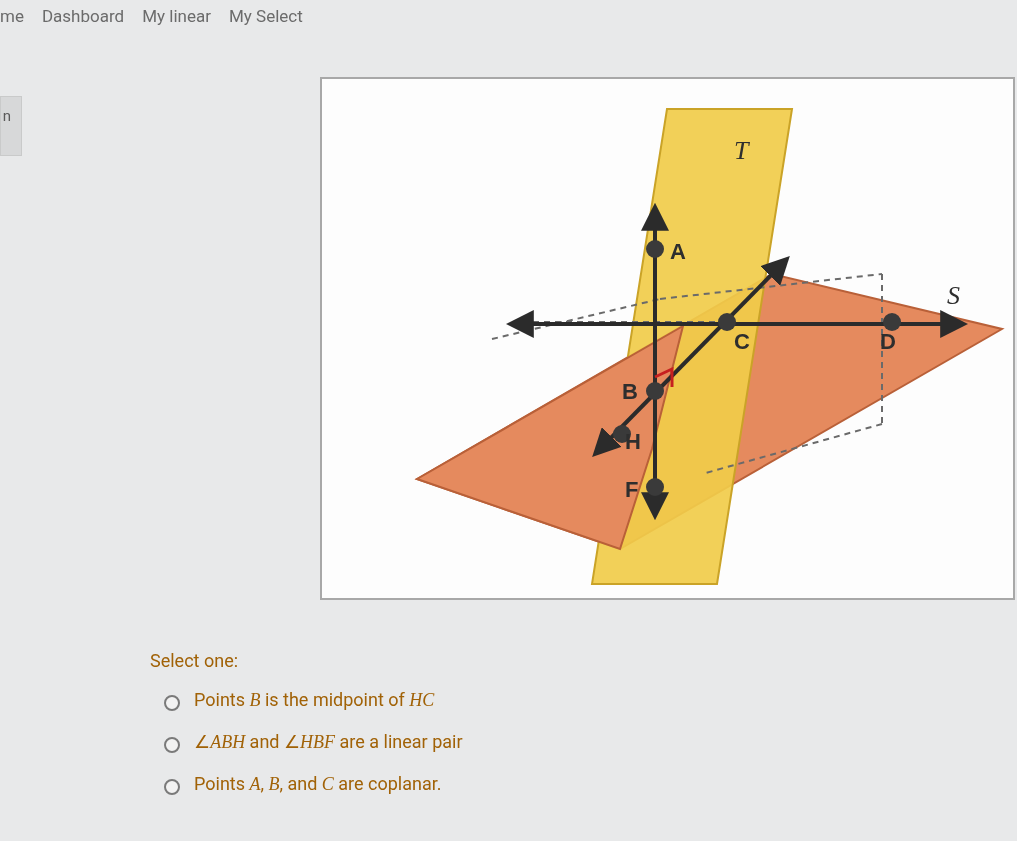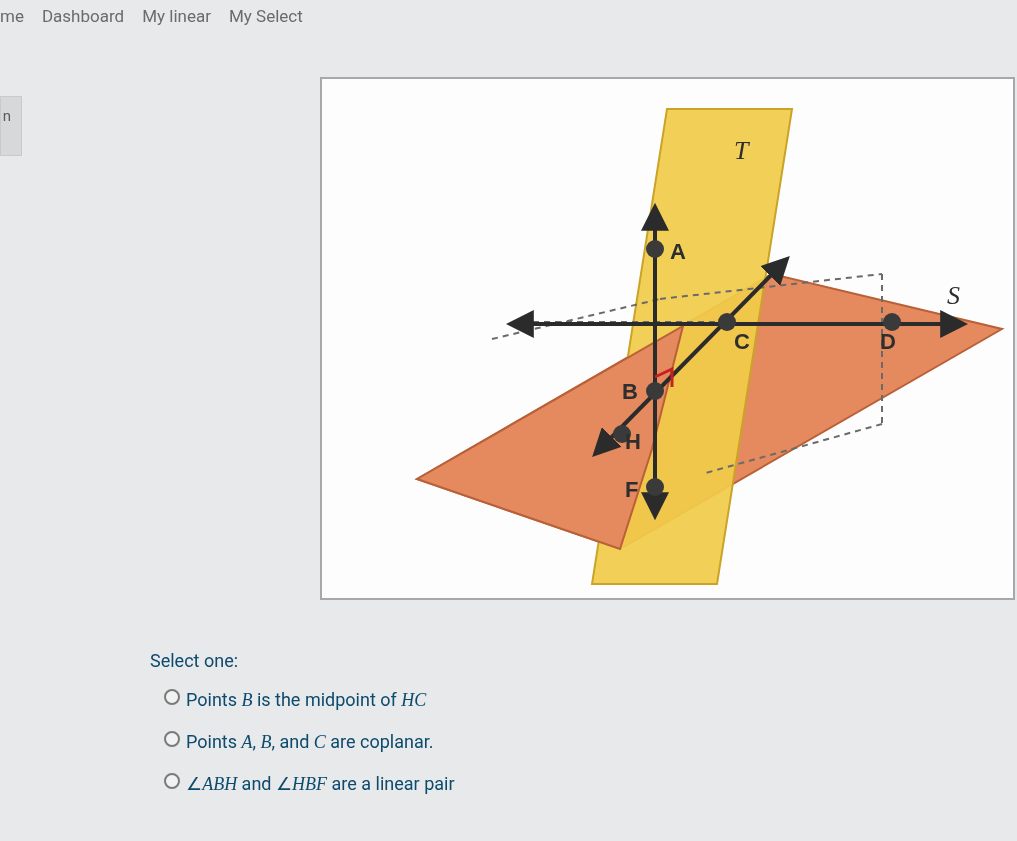--- a/index.html
+++ b/index.html
@@ -41,27 +41,27 @@
     width: 695px;
     height: 523px;
     background: #fdfdfd;
     border: 2px solid #a8a8a8;
   }
   .question-area {
     position: absolute;
     left: 150px;
     top: 650px;
     font-size: 18px;
-    color: #0c4a6e;
+    color: #a16207;
   }
   .prompt { margin-bottom: 18px; }
   .option {
     display: flex;
-    align-items: flex-start;
-    gap: 6px;
+    align-items: flex-end;
+    gap: 14px;
     margin: 10px 0 20px 14px;
     font-size: 18px;
   }
   .radio {
     width: 16px;
     height: 16px;
     border: 2px solid #7a7a7a;
     border-radius: 50%;
     flex: 0 0 auto;
     background: #f2f2f2;
@@ -149,23 +149,23 @@
   <div class="option">
     <span class="radio"></span>
     <span>
       <span>Points </span><span class="mi">B</span><span> is the midpoint of </span><span class="mi">HC</span>
     </span>
   </div>
 
   <div class="option">
     <span class="radio"></span>
     <span>
-      <span>Points </span><span class="mi">A</span><span>, </span><span class="mi">B</span><span>, and </span><span class="mi">C</span><span> are coplanar.</span>
+      <span>∠</span><span class="mi">ABH</span><span> and </span><span>∠</span><span class="mi">HBF</span><span> are a linear pair</span>
     </span>
   </div>
 
   <div class="option">
     <span class="radio"></span>
     <span>
-      <span>∠</span><span class="mi">ABH</span><span> and </span><span>∠</span><span class="mi">HBF</span><span> are a linear pair</span>
+      <span>Points </span><span class="mi">A</span><span>, </span><span class="mi">B</span><span>, and </span><span class="mi">C</span><span> are coplanar.</span>
     </span>
   </div>
 </div>
 
 </body></html>

